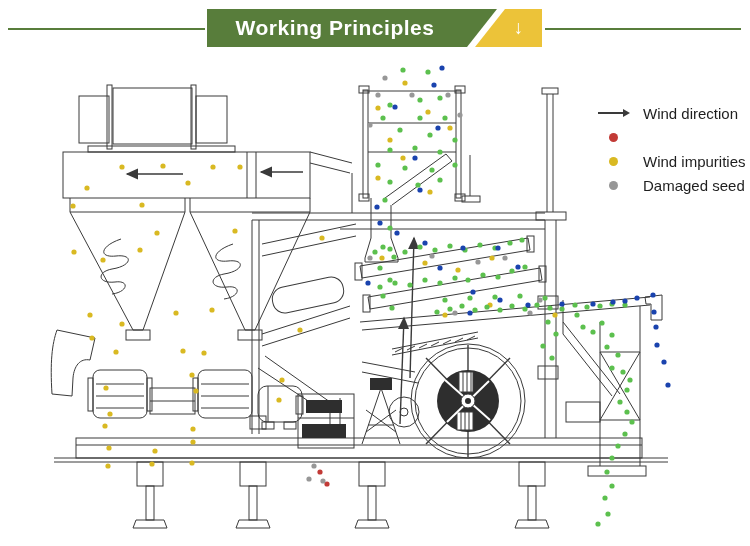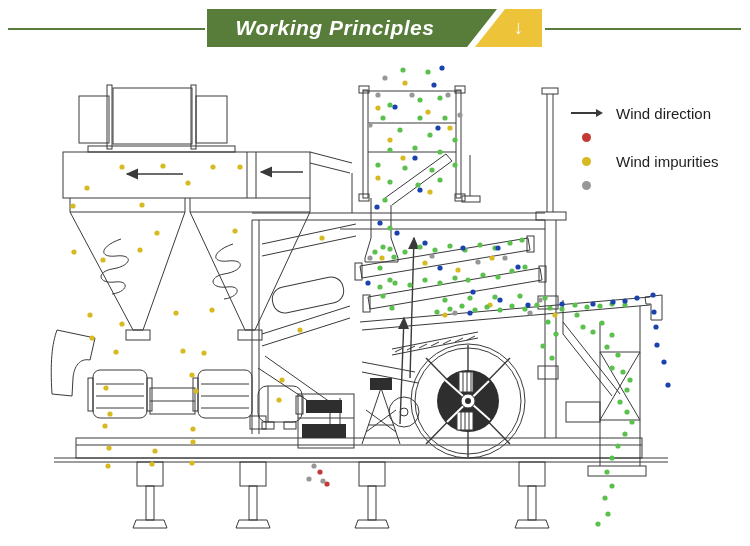--- a/index.html
+++ b/index.html
@@ -6,27 +6,27 @@
   .stage{position:relative;width:750px;height:546px;background:#fff;overflow:hidden;
          font-family:"Liberation Sans",sans-serif;}
   
   .rule{position:absolute;height:1.5px;top:28px;}
   .rule-left{left:8px;width:197px;}
   .rule-right{left:545px;width:196px;}
   .banner-green{position:absolute;left:207px;top:9px;width:290px;height:38px;
     clip-path:polygon(0 0,100% 0,calc(100% - 30px) 100%,0 100%);
     color:#fff;font-size:21px;font-weight:bold;letter-spacing:.5px;
     display:flex;align-items:center;justify-content:center;
-    padding-right:34px;box-sizing:border-box;font-style:italic;}
+    padding-right:34px;box-sizing:border-box;}
   .banner-yellow{position:absolute;left:475px;top:9px;width:67px;height:38px;
     clip-path:polygon(30px 0,100% 0,100% 100%,0 100%);
     color:#fff;font-size:19px;font-weight:bold;display:flex;align-items:center;
     justify-content:center;padding-left:20px;box-sizing:border-box;}
   
-  .legend{position:absolute;left:566px;top:101px;}
+  .legend{position:absolute;left:593px;top:101px;}
   .legend-row{display:flex;align-items:center;height:24px;}
   .legend-swatch{width:40px;display:flex;justify-content:center;align-items:center;}
   .sw-dot{width:9px;height:9px;border-radius:50%;}
   .sw-arrow{width:30px;height:1.5px;position:relative;}
   .sw-arrow::after{content:"";position:absolute;right:-2px;top:-3.2px;
     border-left:7px solid currentColor;border-top:4px solid transparent;
     border-bottom:4px solid transparent;}
   .legend-label{font-size:15px;color:#1e1e1e;margin-left:10px;white-space:nowrap;}
   svg.machine{position:absolute;left:0;top:0;}
 </style>
@@ -59,20 +59,21 @@
     <div class="legend-row">
       <span class="legend-swatch">
           <span class="sw-dot" style="background: rgb(217, 185, 34); color: rgb(217, 185, 34);"></span>
         </span>
       <span class="legend-label">Wind impurities</span>
     </div>
     <div class="legend-row">
       <span class="legend-swatch">
           <span class="sw-dot" style="background: rgb(151, 151, 151); color: rgb(151, 151, 151);"></span>
         </span>
+      <span class="legend-label">Damaged seed</span>
     </div>
   </div>
 
   <svg class="machine" width="750" height="546" viewBox="0 0 750 546">
     <defs>
       <marker id="ah" markerWidth="10" markerHeight="8" refX="8" refY="4" orient="auto">
         <path d="M0,0 L9,4 L0,8 Z" fill="#3a3a3a"></path>
       </marker>
     </defs>
     <g stroke="#3a3a3a" stroke-width="1" fill="none">

